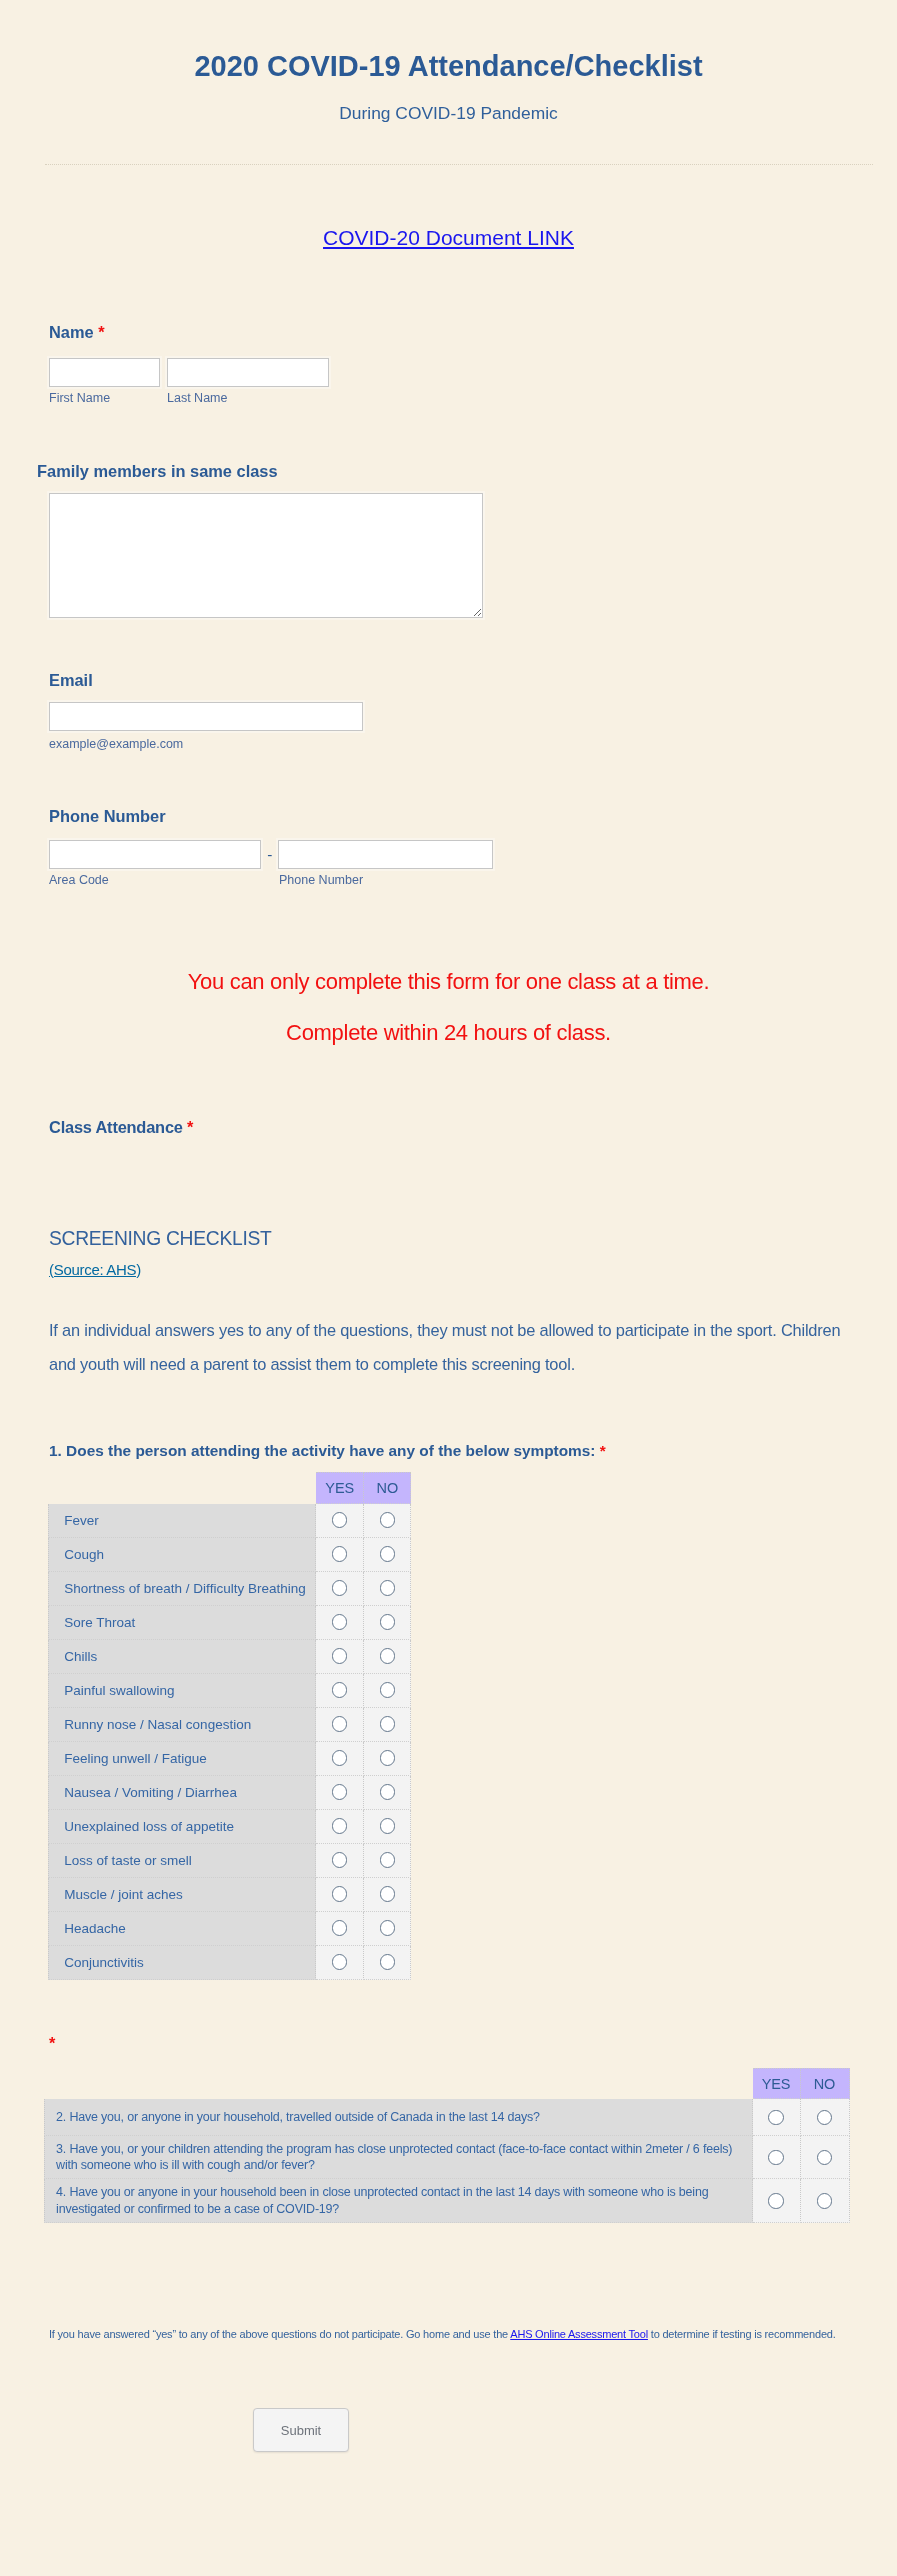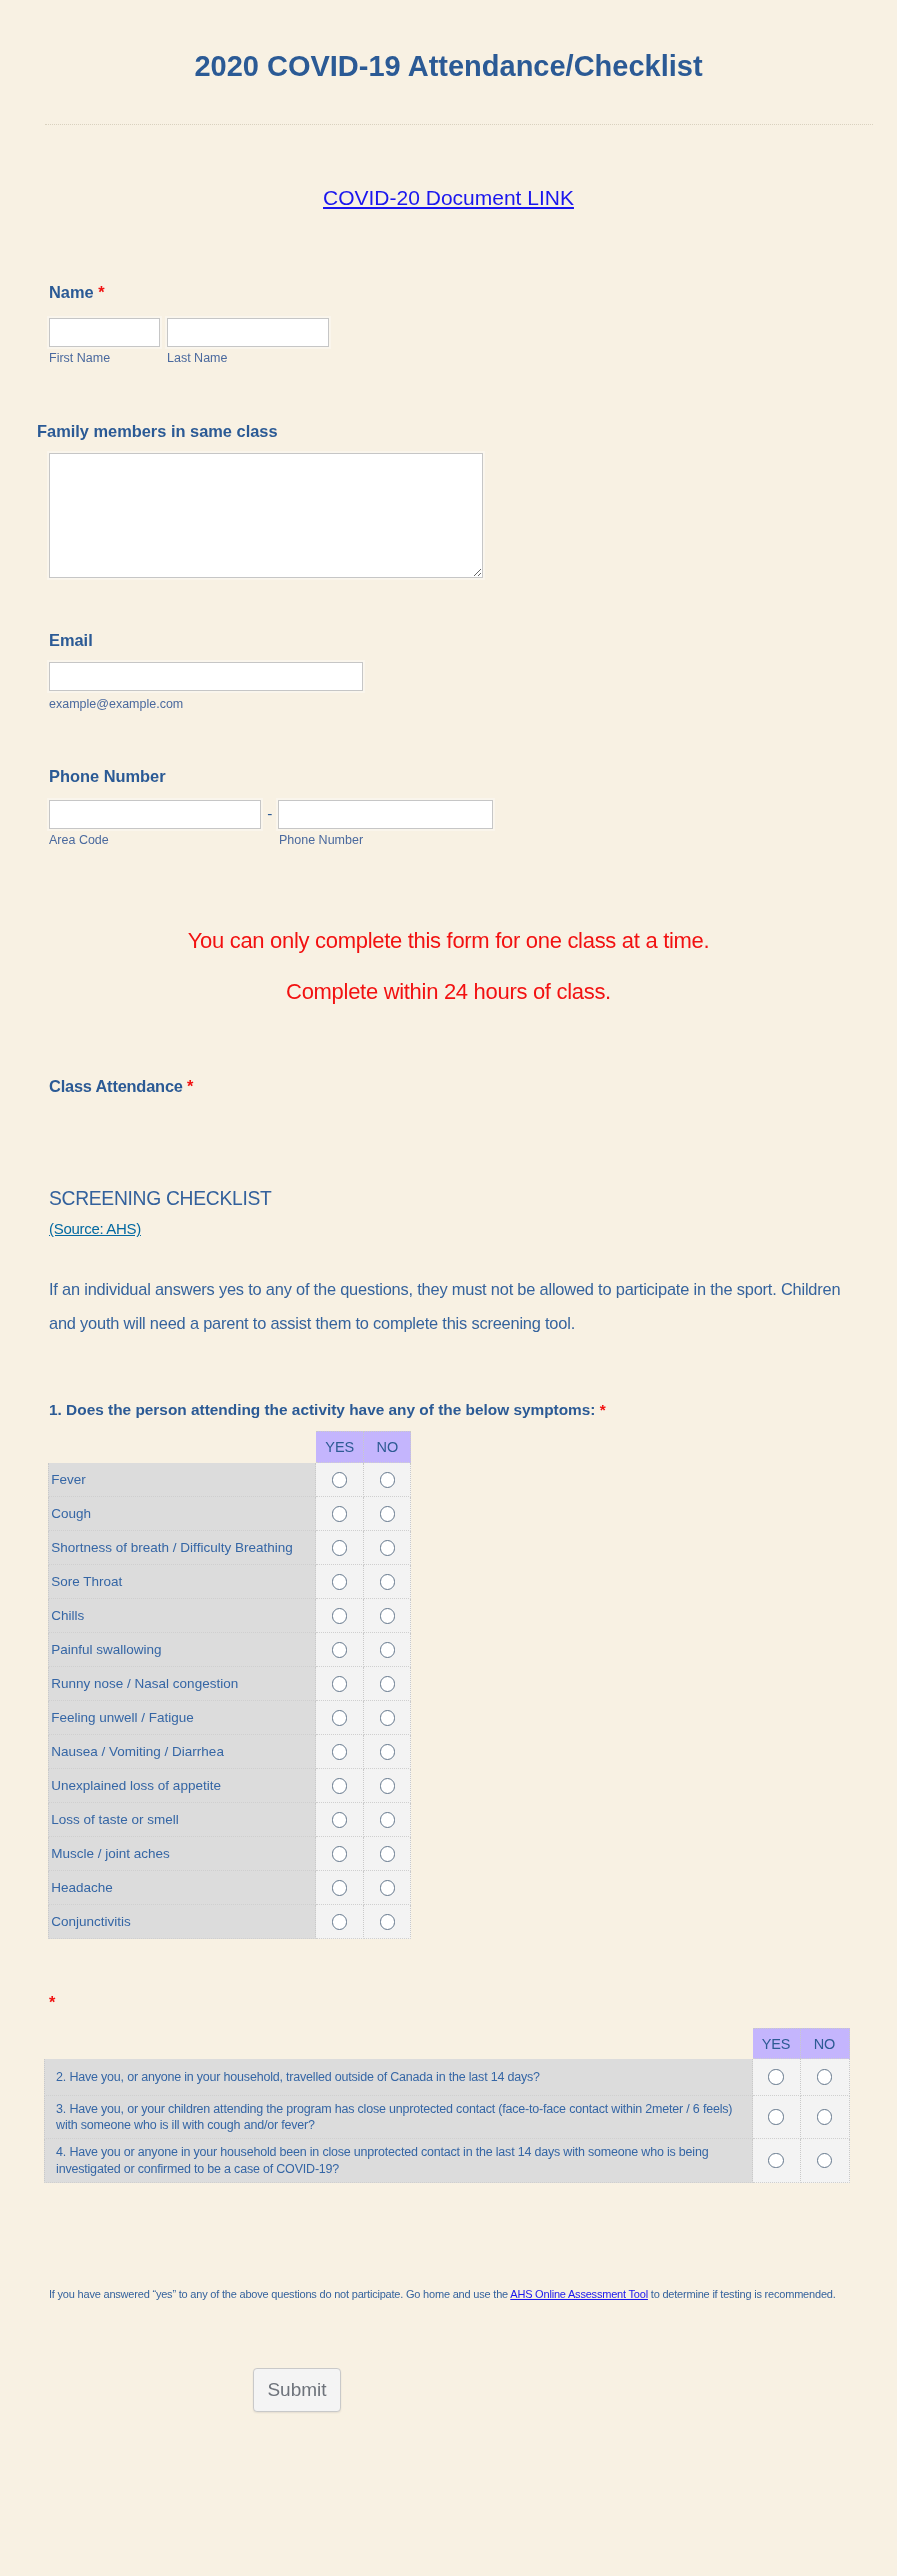--- a/index.html
+++ b/index.html
@@ -47,47 +47,48 @@
   .screen-desc{margin:31px 0 0 20px;width:799px;font-size:16.4px;line-height:34px;color:#35639d;letter-spacing:-0.2px;}
   .q1-label{margin:60px 0 0 20px;font-size:15.4px;line-height:19.3px;font-weight:bold;color:#2b5a95;}
   
   .sym-table{display:grid;grid-template-columns:268px 48px 47px;width:364px;margin:11.6px 0 0 19.3px;}
   .cell{box-sizing:border-box;border-right:1px dotted #c9c9c9;border-bottom:1px dotted #cfcfcf;}
   .cell.first{border-left:1px dotted #c9c9c9;}
   .hcell{height:32px;background:#c4b5fd;border-top:1px dotted #c9c9c9;
     display:flex;align-items:center;justify-content:center;font-size:14.5px;color:#2d5b94;}
   .corner{background:transparent;border:none;}
   .lcell{height:34px;background:#dcdcdc;display:flex;align-items:center;
-    padding-left:2px;font-size:13.5px;color:#3566a5;}
+    padding-left:15px;font-size:13.5px;color:#3566a5;}
   .rcell{height:34px;background:#f3f3f3;display:flex;align-items:center;justify-content:center;}
   .radio{display:inline-block;width:15.4px;height:15.4px;border-radius:50%;
     background:#fff;border:1px solid #64778c;box-sizing:border-box;cursor:pointer;}
   .star-row{margin:54px 0 0 20px;font-size:16.4px;line-height:19.3px;}
   
   .hh-table{display:grid;grid-template-columns:709px 48px 49px;width:807px;margin:15.4px 0 0 14.5px;letter-spacing:-0.2px;}
   .hh-table .hcell{height:31px;}
   .hh-lcell{background:#dcdcdc;display:flex;align-items:center;
     padding:3.9px 11.6px;font-size:12.5px;line-height:16.4px;color:#3566a5;box-sizing:border-box;}
   .hh-rcell{background:#f3f3f3;display:flex;align-items:center;justify-content:center;}
   .h38{min-height:37px;} .h45{min-height:43px;} .h46{min-height:44px;}
   .footer-note{margin:93px 0 0 20px;width:801px;font-size:11px;line-height:36px;color:#35639d;letter-spacing:-0.2px;}
   a.ahs-link{color:#1a16ee;text-decoration:underline;cursor:pointer;}
   .submit-row{margin:56px 0 0 224px;}
   button.submit{
-    width:88px;height:44px;background:#f4f4f4;border:1px solid #c9c9c9;border-radius:3.9px;
-    font-family:"Liberation Sans",sans-serif;font-size:19px;color:#6e737b;cursor:pointer;
+    width:96px;height:44px;background:#f4f4f4;border:1px solid #c9c9c9;border-radius:3.9px;
+    font-family:"Liberation Sans",sans-serif;font-size:13px;color:#6e737b;cursor:pointer;
     box-shadow:0 1px 1.9px rgba(0,0,0,0.08);
   }
 </style>
 </head>
 <body>
 
 <div class="form">
 
   <h1 class="title center">2020 COVID-19 Attendance/Checklist</h1>
+  <div class="subtitle center">During COVID-19 Pandemic</div>
 
   <div class="divider"></div>
 
   <div class="doclink-wrap center">
     <a class="doclink">COVID-20 Document LINK</a>
   </div>
 
   <div class="sec-label mt-name">
     <span>Name</span>
     <span class="req">*</span>

